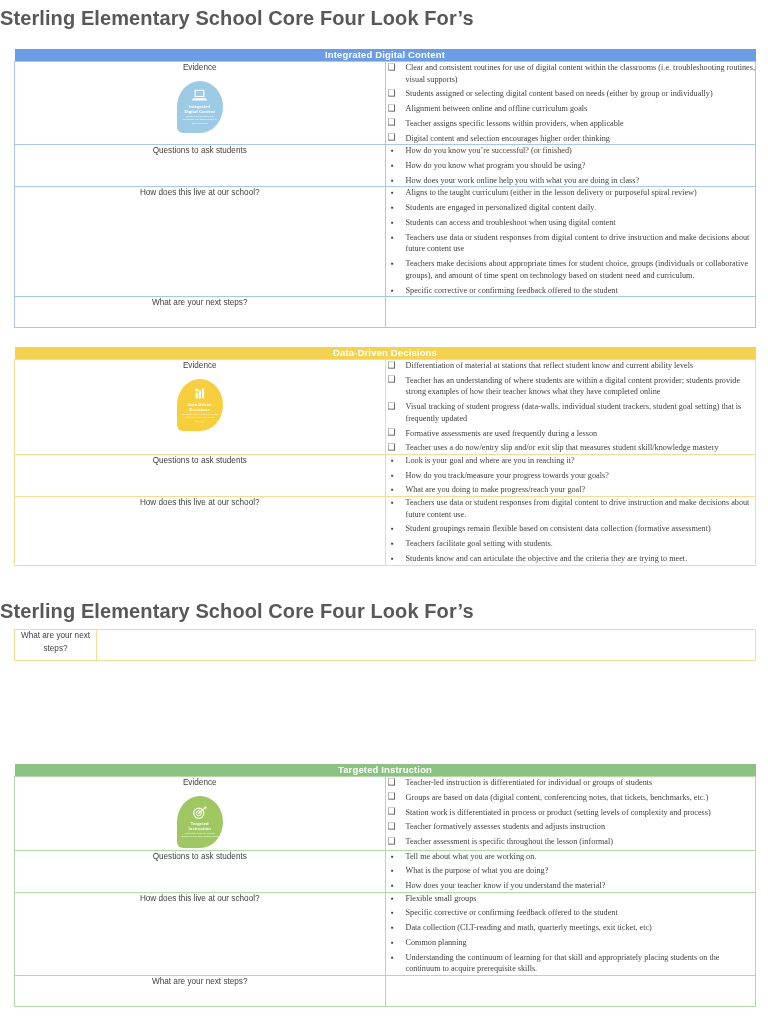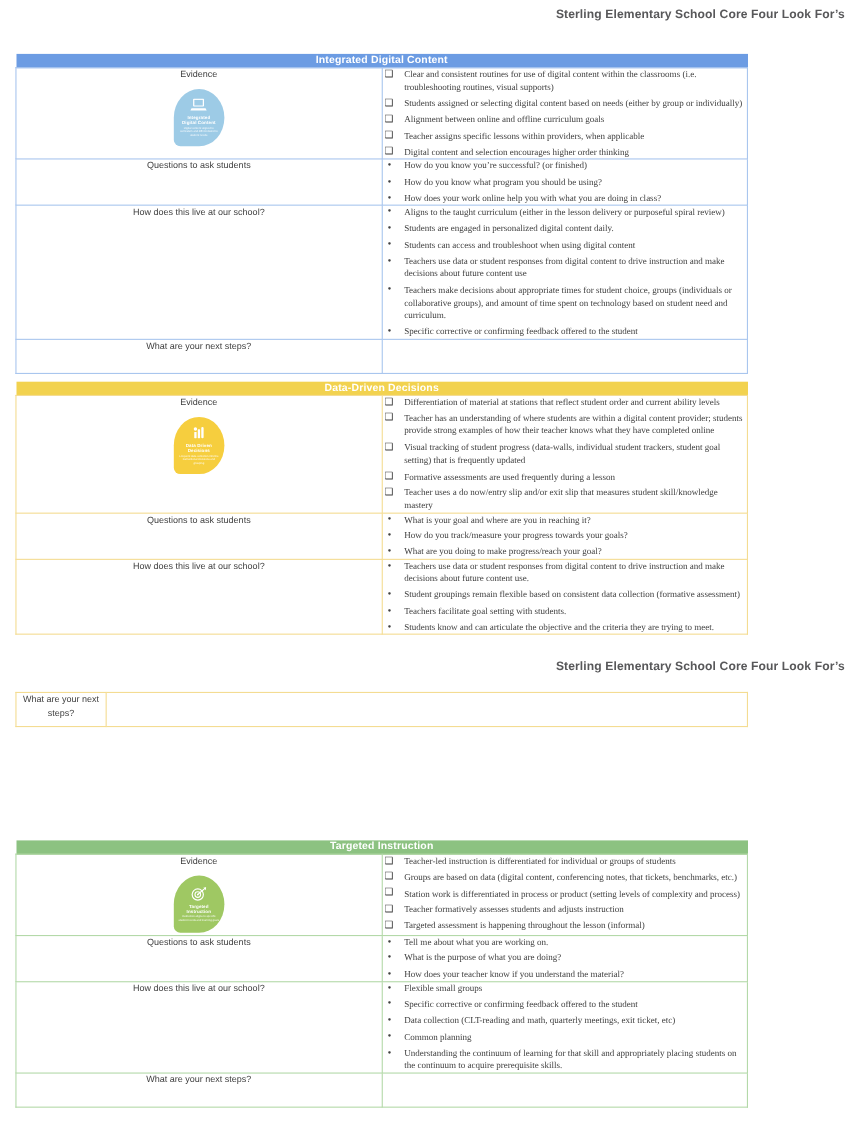--- a/index.html
+++ b/index.html
@@ -10,36 +10,36 @@
   body {
     width: 768px;
     height: 1024px;
     font-family: "Liberation Sans", sans-serif;
     color: #404040;
     overflow: hidden;
     position: relative;
   }
 
   .page-title {
-    text-align: right;
-    font-size: 11px;
+    text-align: left;
+    font-size: 20px;
     font-weight: bold;
     color: #58585a;
     letter-spacing: 0.1px;
     margin: 0;
     padding: 0;
   }
 
   #title-1 { position: absolute; left: 0; top: 7px; width: 768px; }
   #title-2 { position: absolute; left: 0; top: 600px; width: 768px; }
 
   .lf-table {
     position: absolute;
     left: 14px;
-    width: 666px;
+    width: 742px;
     border-collapse: collapse;
     table-layout: fixed;
     font-size: 8.2px;
   }
 
   .lf-table td {
     vertical-align: top;
     padding: 0;
   }
 
@@ -231,33 +231,33 @@
           <rect x="15.5" y="2.5" width="3" height="14.5" rx="1.4" fill="#ffffff"></rect>
           <circle cx="8" cy="5" r="2.2" fill="#ffffff"></circle>
         </svg>
         <div class="badge-title">Data Driven
 Decisions</div>
         <div class="badge-sub">Frequent data collection informs instructional decisions and grouping</div>
       </div>
     </td>
     <td class="col-body">
       <ul class="items checkbox">
-        <li>Differentiation of material at stations that reflect student order and current ability levels</li>
+        <li>Differentiation of material at stations that reflect student know and current ability levels</li>
         <li>Teacher has an understanding of where students are within a digital content provider; students provide strong examples of how their teacher knows what they have completed online</li>
         <li>Visual tracking of student progress (data-walls, individual student trackers, student goal setting) that is frequently updated</li>
         <li>Formative assessments are used frequently during a lesson</li>
         <li>Teacher uses a do now/entry slip and/or exit slip that measures student skill/knowledge mastery</li>
       </ul>
     </td>
   </tr>
   <tr>
     <td class="col-label">Questions to ask students</td>
     <td class="col-body">
       <ul class="items bullet">
-        <li>What is your goal and where are you in reaching it?</li>
+        <li>Look is your goal and where are you in reaching it?</li>
         <li>How do you track/measure your progress towards your goals?</li>
         <li>What are you doing to make progress/reach your goal?</li>
       </ul>
     </td>
   </tr>
   <tr>
     <td class="col-label">How does this live at our school?</td>
     <td class="col-body">
       <ul class="items bullet">
         <li>Teachers use data or student responses from digital content to drive instruction and make decisions about future content use.</li>
@@ -301,21 +301,21 @@
 Instruction</div>
         <div class="badge-sub">Instruction aligns to specific student needs and learning goals</div>
       </div>
     </td>
     <td class="col-body">
       <ul class="items checkbox">
         <li>Teacher-led instruction is differentiated for individual or groups of students</li>
         <li>Groups are based on data (digital content, conferencing notes, that tickets, benchmarks, etc.)</li>
         <li>Station work is differentiated in process or product (setting levels of complexity and process)</li>
         <li>Teacher formatively assesses students and adjusts instruction</li>
-        <li>Targeted assessment is happening throughout the lesson (informal)</li>
+        <li>Teacher assessment is specific throughout the lesson (informal)</li>
       </ul>
     </td>
   </tr>
   <tr>
     <td class="col-label">Questions to ask students</td>
     <td class="col-body">
       <ul class="items bullet">
         <li>Tell me about what you are working on.</li>
         <li>What is the purpose of what you are doing?</li>
         <li>How does your teacher know if you understand the material?</li>

